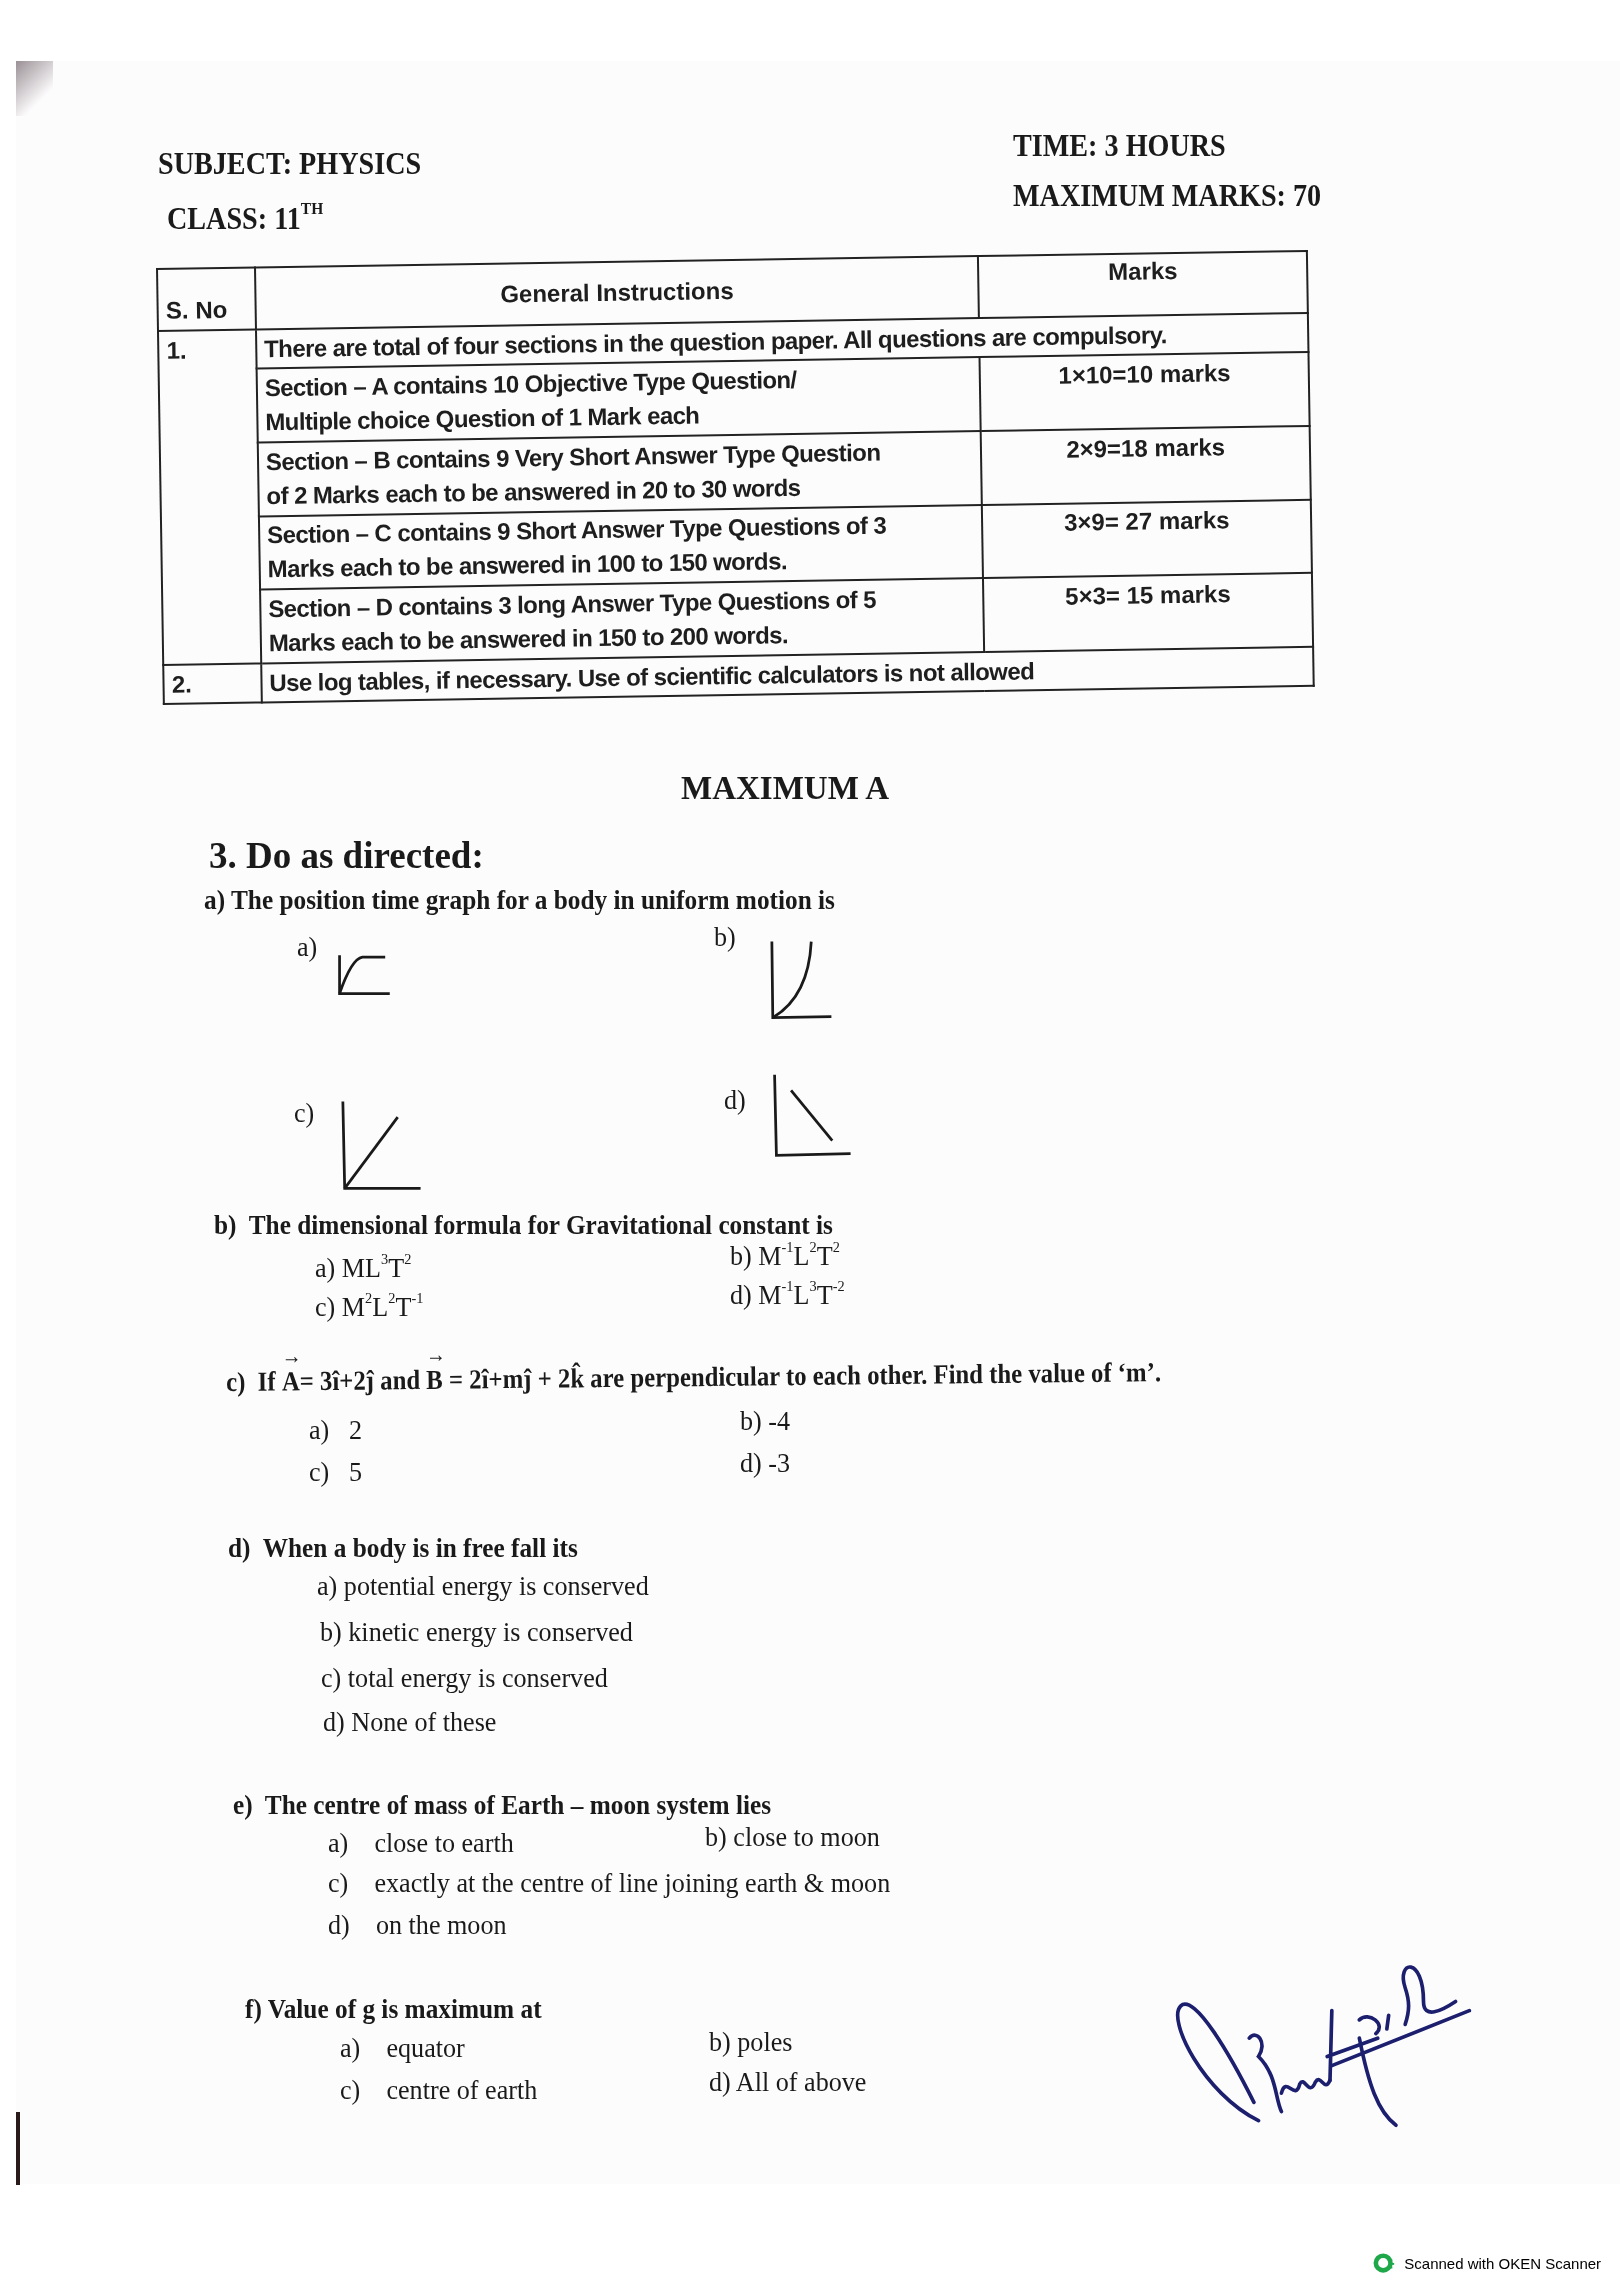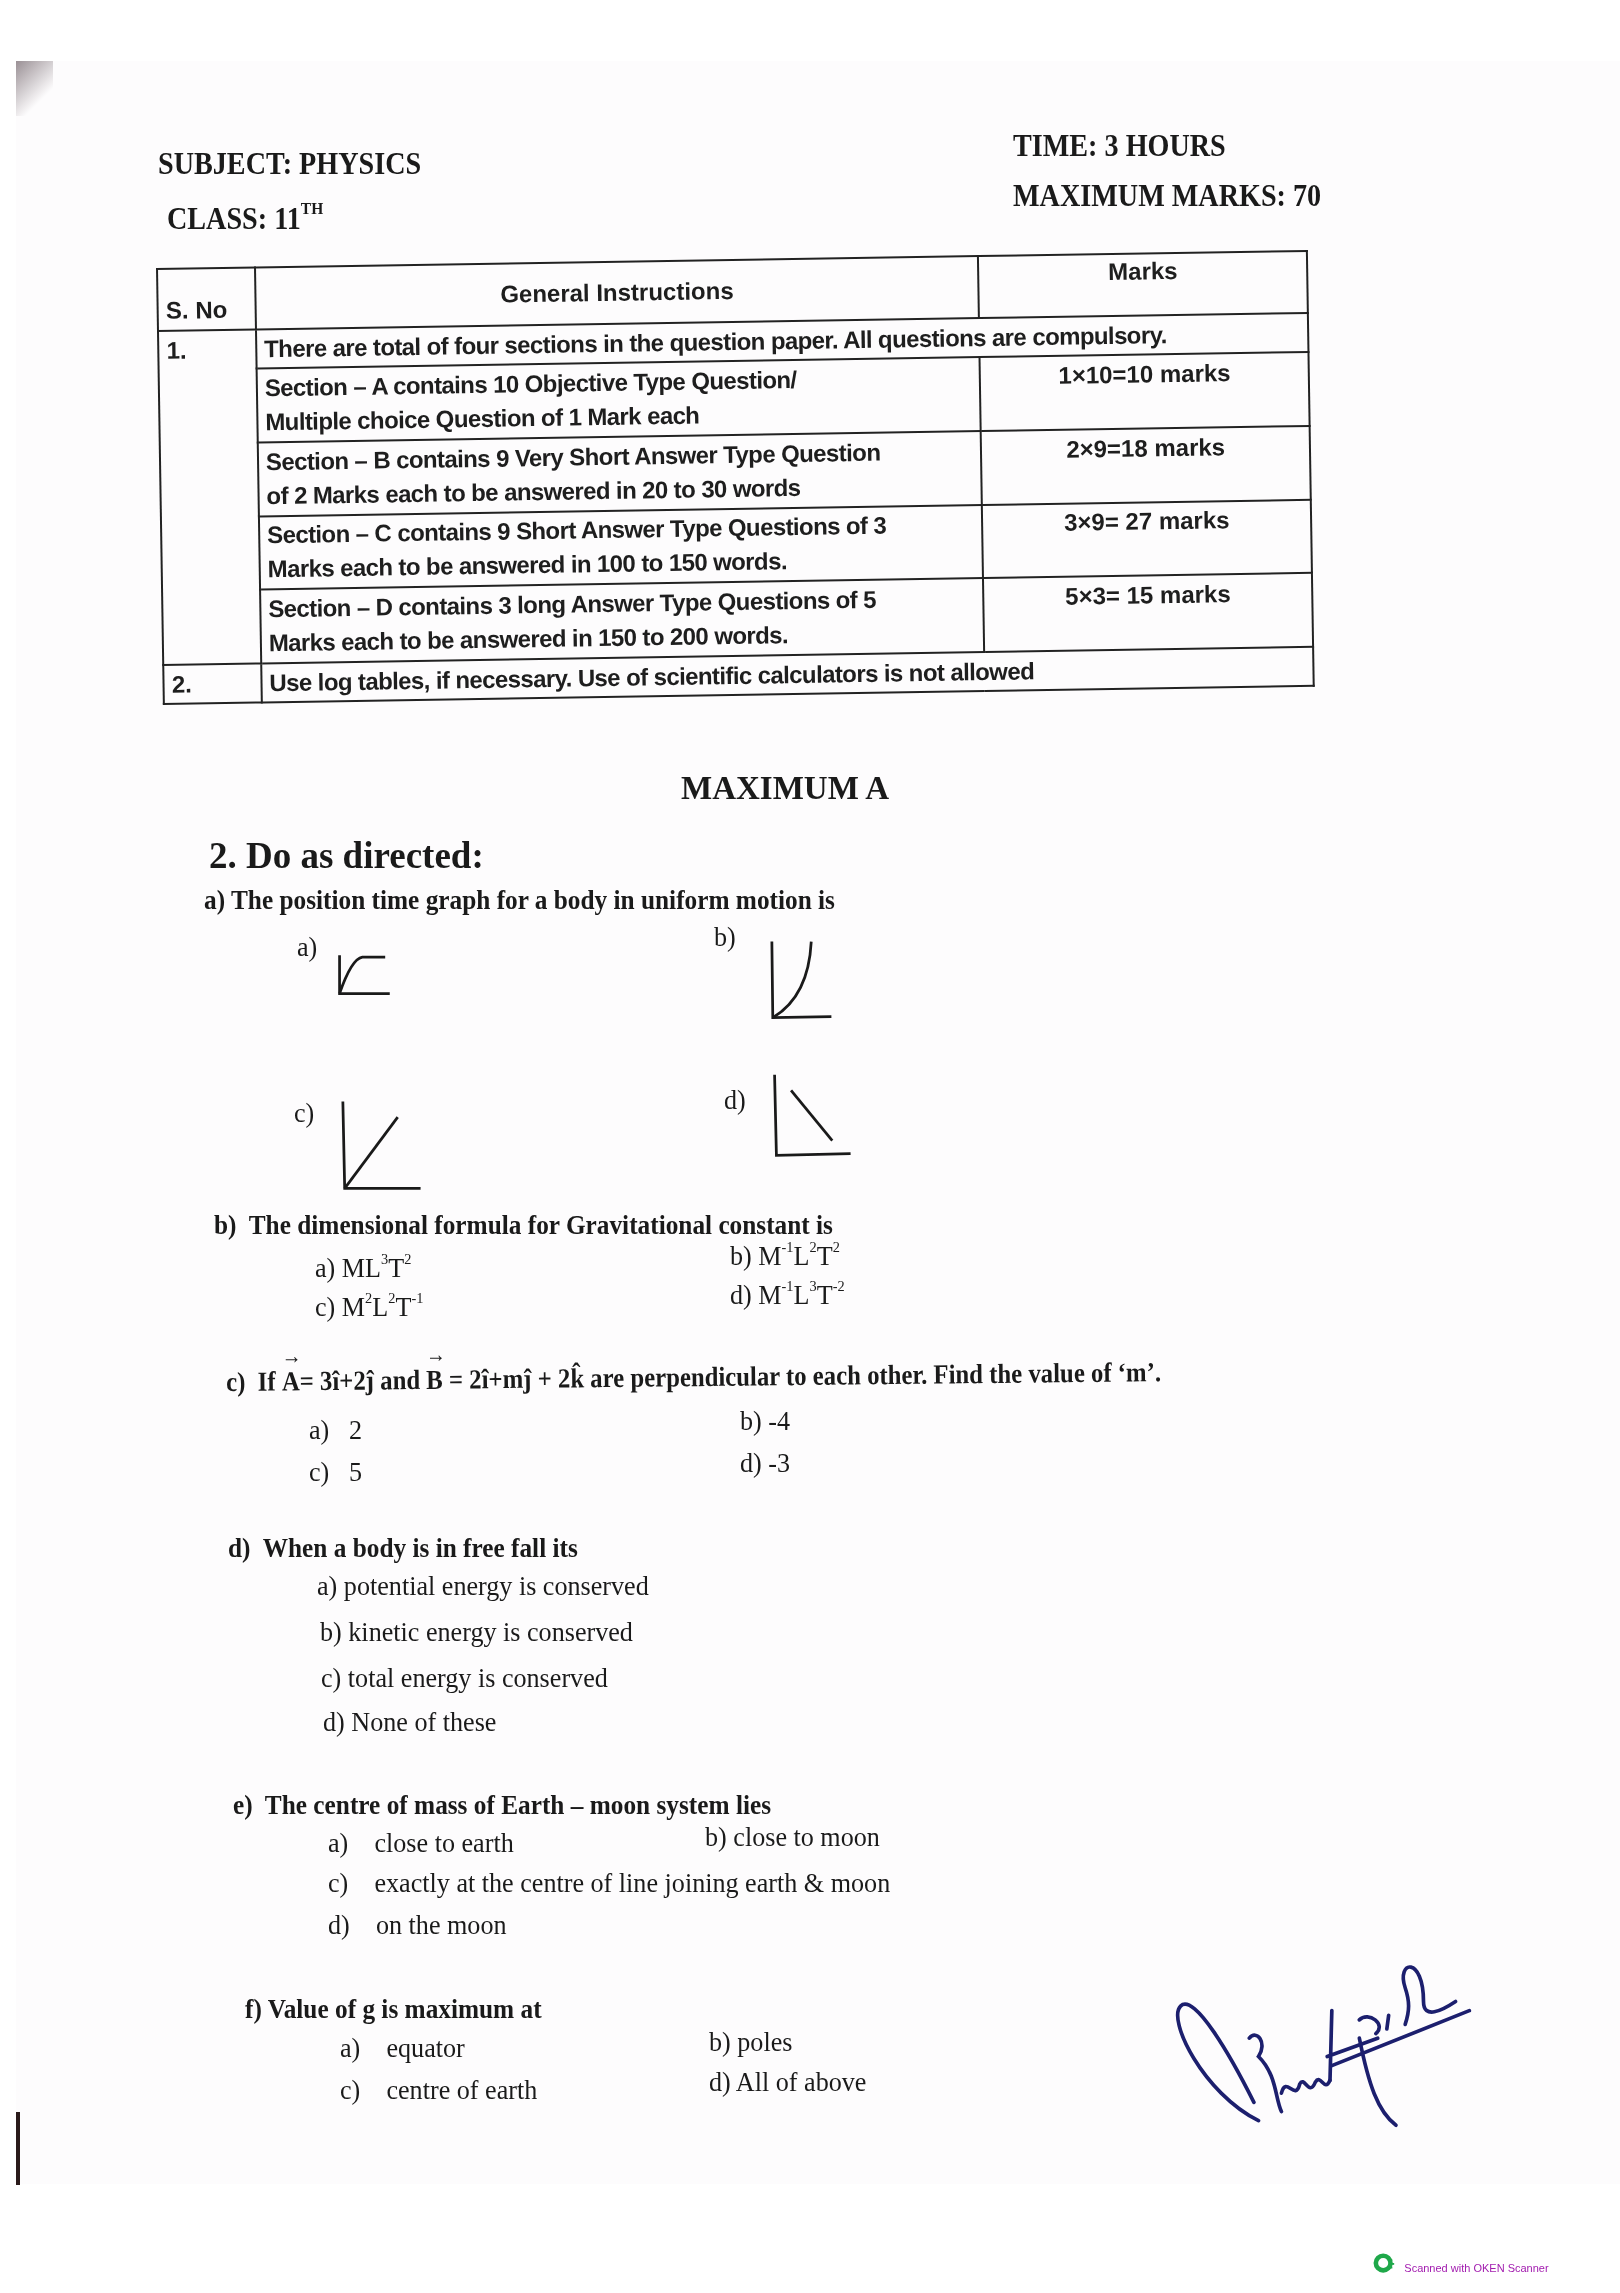--- a/index.html
+++ b/index.html
@@ -41,22 +41,22 @@
   .instr .head td { font-weight: bold; }
 
   .section-title { font-weight: bold; font-size: 33px; }
   .q-main { font-size: 37px; font-weight: bold; }
   .q { font-weight: bold; font-size: 27.5px; transform: scaleX(0.92); transform-origin: left top; }
   .opt { font-size: 27.5px; transform: scaleX(0.95); transform-origin: left top; }
 
   .graph svg { display: block; }
 
   .watermark {
-    position: absolute; left: 1373px; top: 2252px; display: flex; align-items: flex-end; gap: 7.3px;
-    font-family: "Liberation Sans", "DejaVu Sans", sans-serif; font-size: 11px; color: #a21caf;
+    position: absolute; left: 1373px; top: 2252px; display: flex; align-items: center; gap: 7.3px;
+    font-family: "Liberation Sans", "DejaVu Sans", sans-serif; font-size: 15px; color: #000000;
   }
   .sig { position: absolute; left: 1148px; top: 1919px; }
 </style>
 </head>
 <body>
 
 <div class="page"></div>
 <div class="page-shadow-top"></div>
 <div class="page-edge-left"></div>
 
@@ -107,21 +107,21 @@
     </tr>
     <tr>
       <td class="sno b">2.</td>
       <td colspan="2" class="b narrow">Use log tables, if necessary. Use of scientific calculators is not allowed</td>
     </tr>
   </tbody>
     </table>
 </div>
 
 <div class="abs section-title" style="left:681px; top:770px;">MAXIMUM A</div>
-<div class="abs q-main" style="left:209px; top:834px;">2.  Do as directed:</div>
+<div class="abs q-main" style="left:209px; top:834px;">3.  Do as directed:</div>
 
 <div class="abs q" style="left:204px; top:884px;">
   <span>a)</span>
   <span>The position time graph for a body in uniform motion is</span>
 </div>
 <div class="abs opt" style="left:297px; top:931px;">a)</div>
 <div class="abs graph" style="left:335px; top:946px;">
   <svg width="73" height="55" viewBox="0 0 80 60">
       <path d="M5 10 L5 52 L60 52" stroke="#1a1a1a" stroke-width="3" fill="none"></path>
       <path d="M5 52 Q18 14 30 12 L55 12" stroke="#1a1a1a" stroke-width="3" fill="none"></path>

